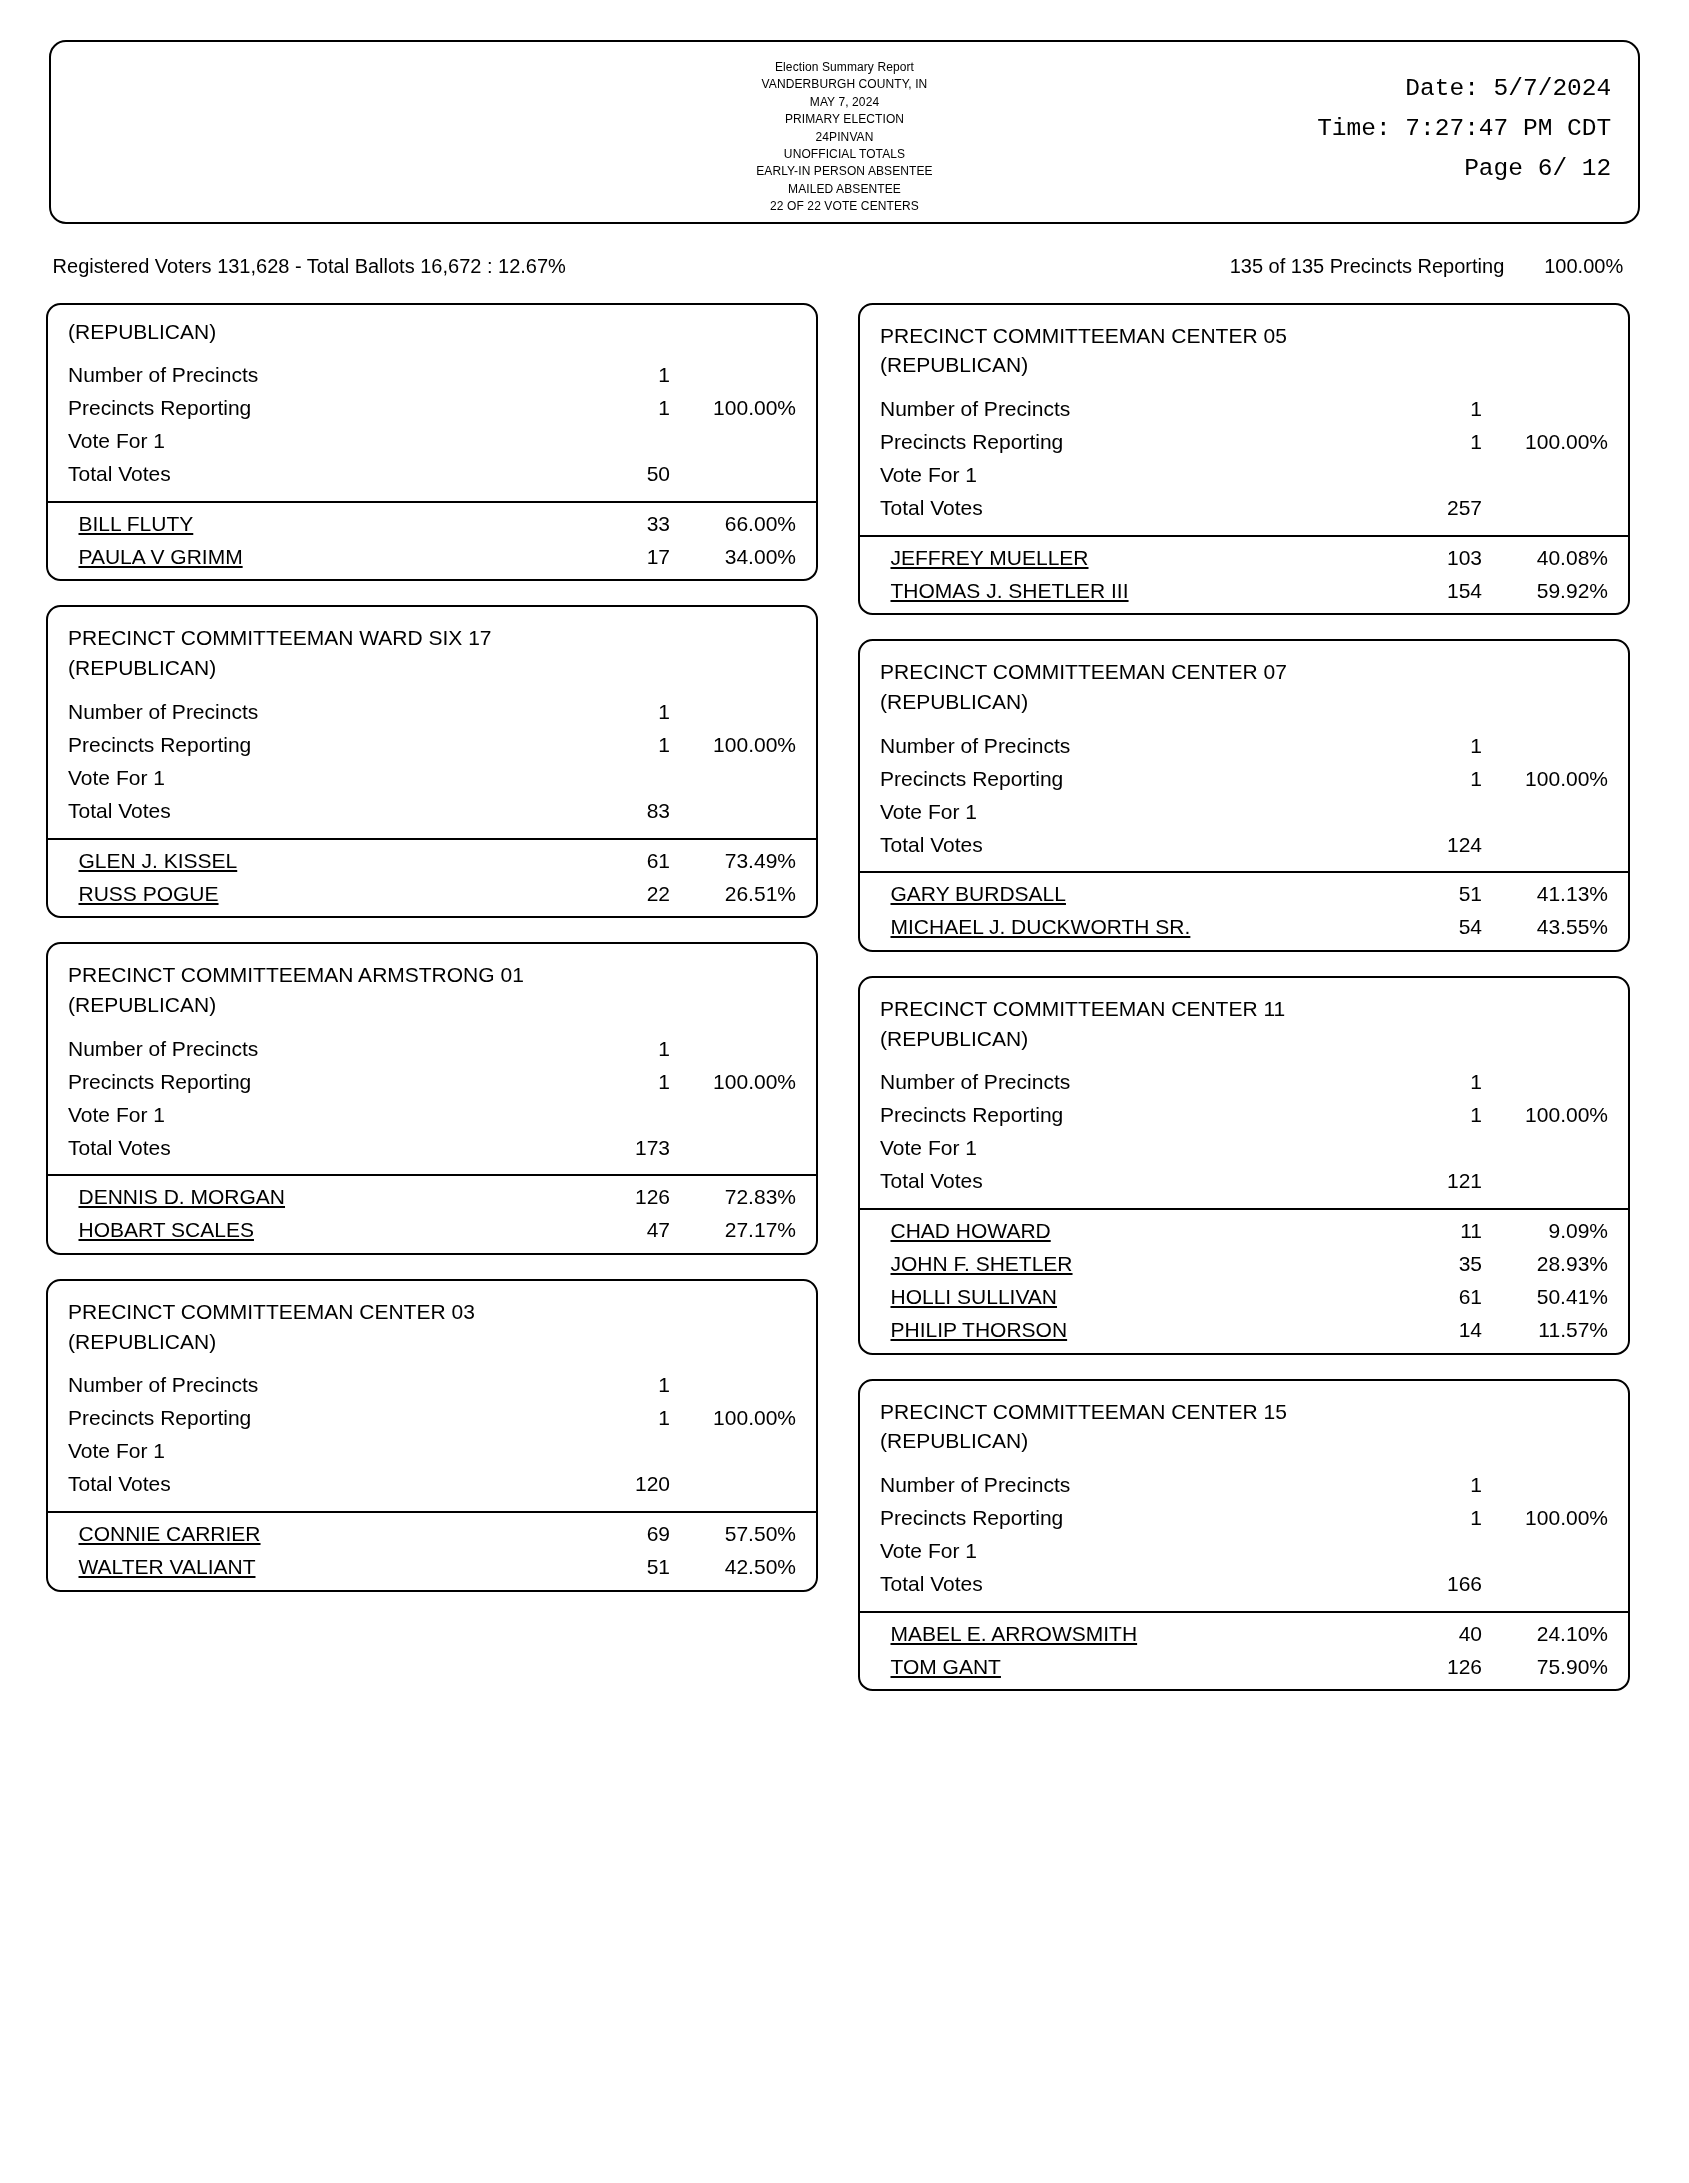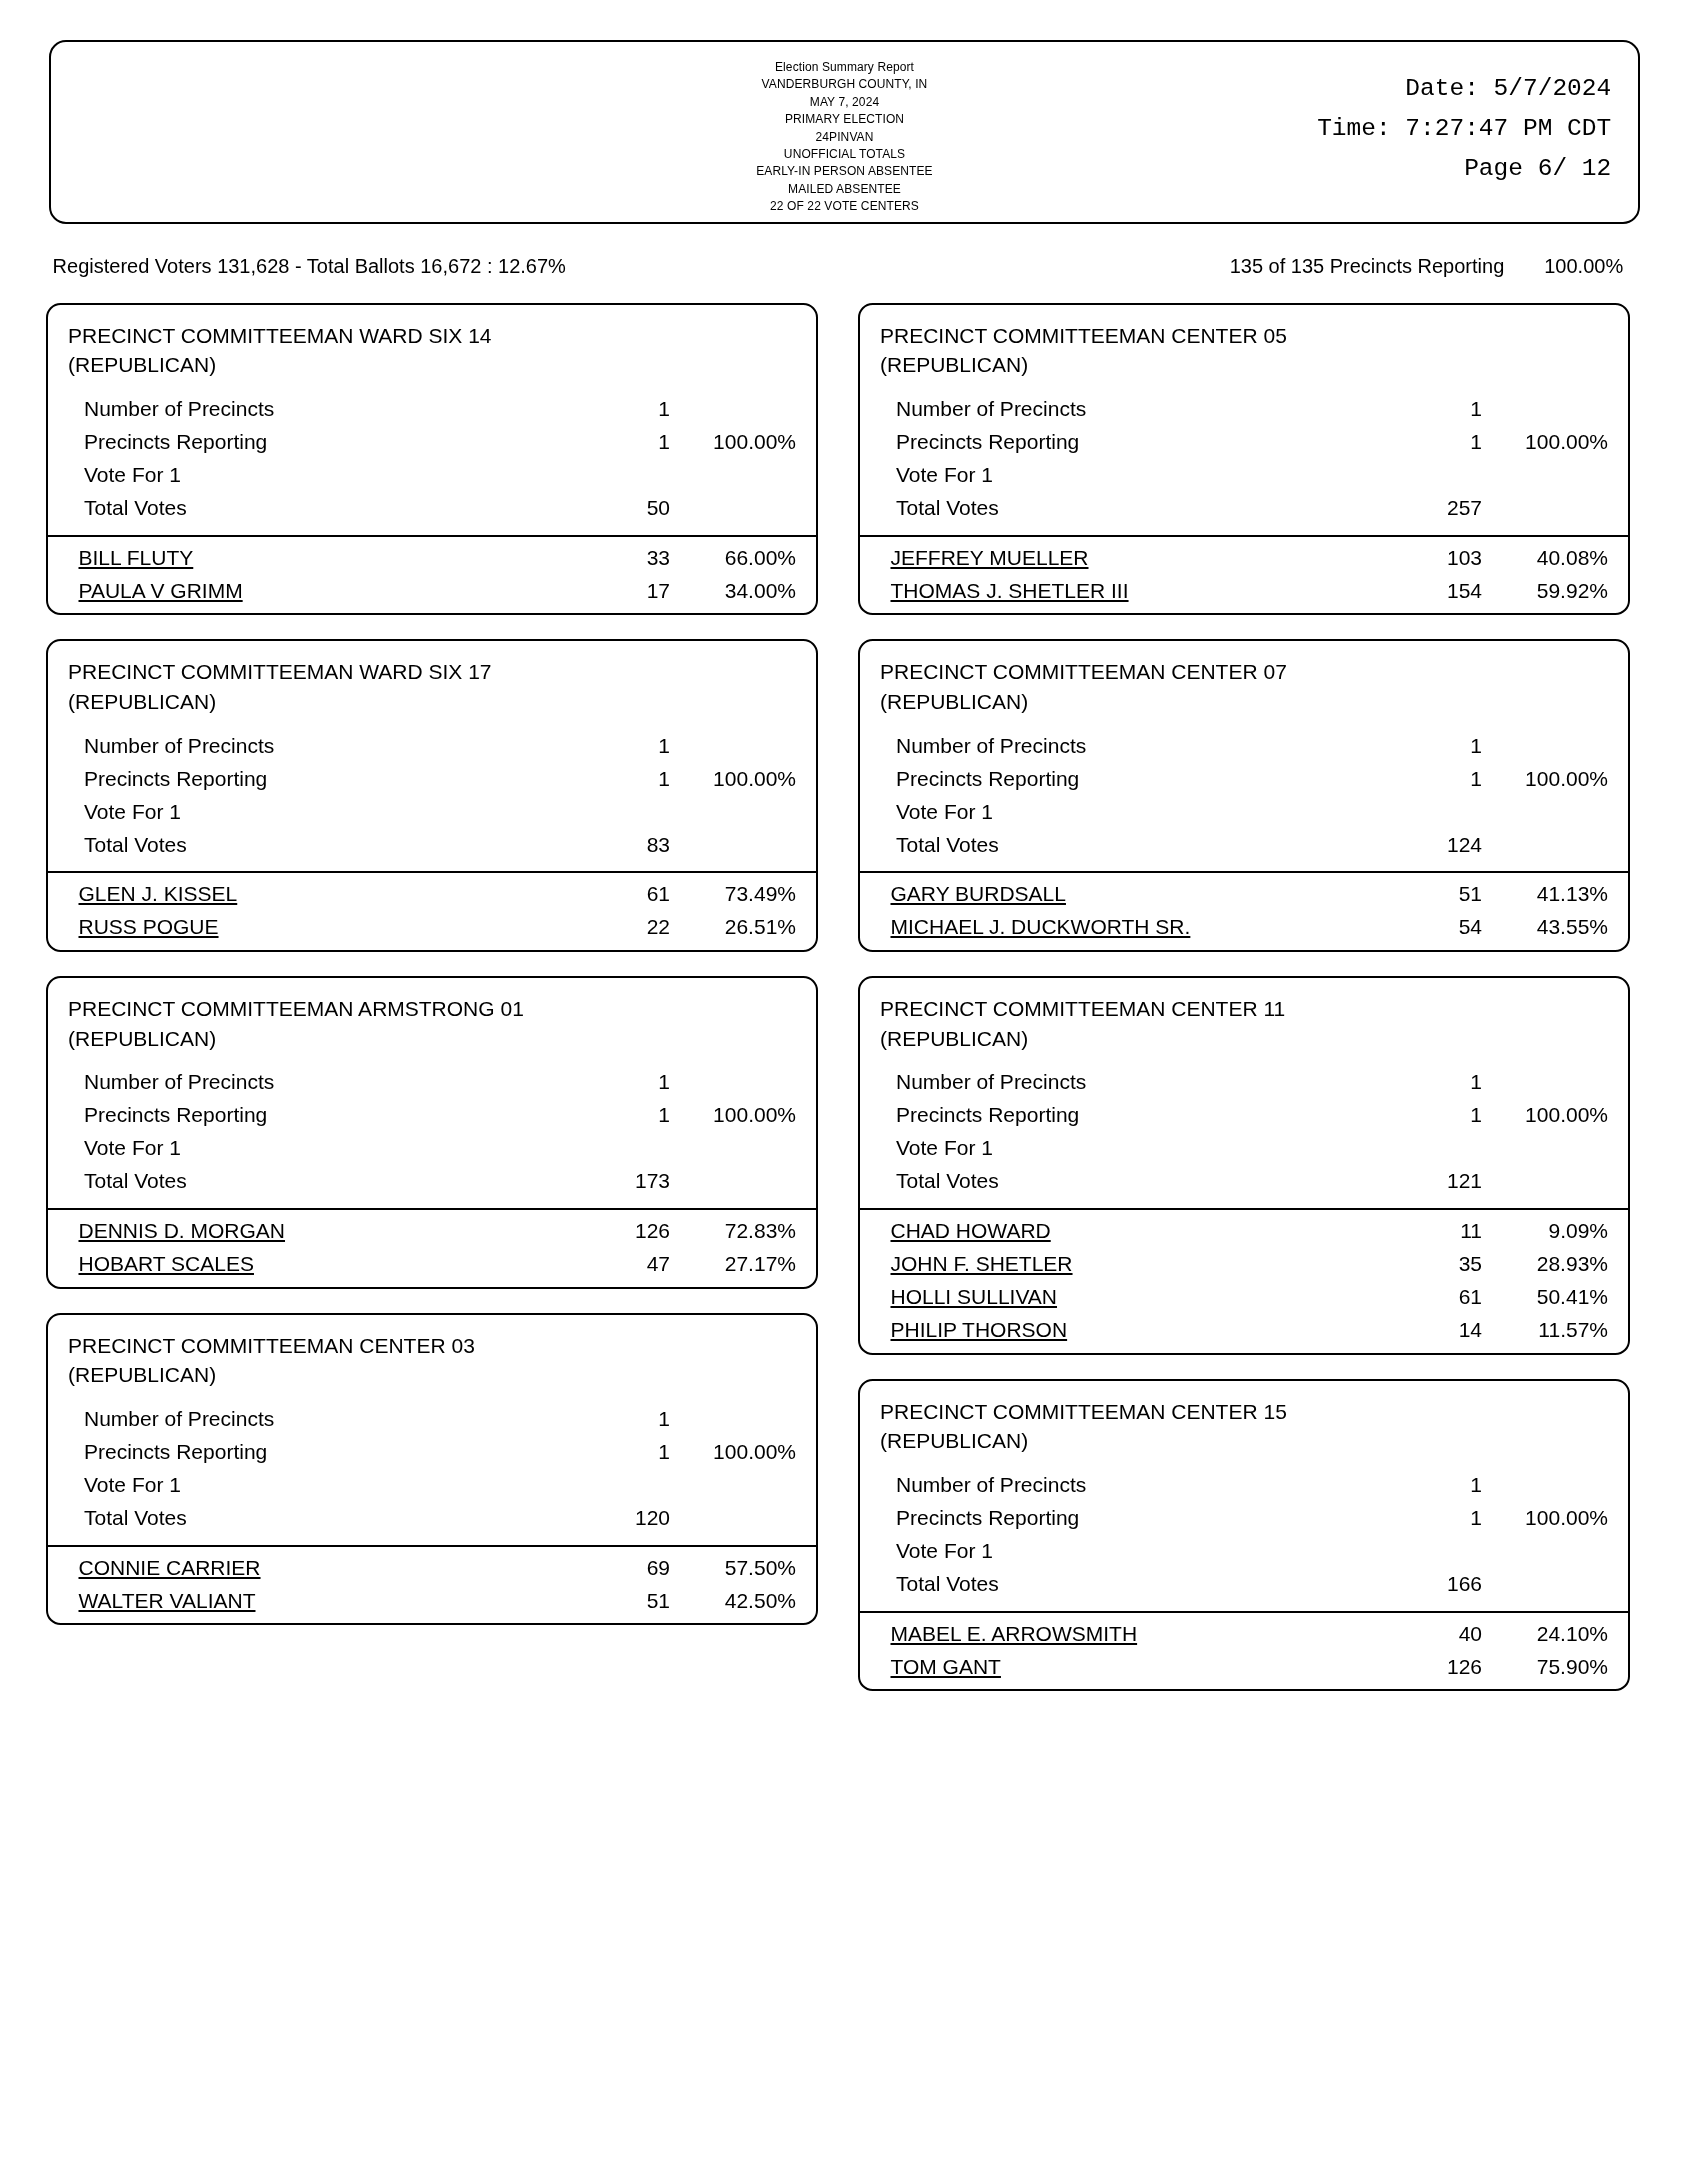--- a/index.html
+++ b/index.html
@@ -103,21 +103,21 @@
   .meta-row, .cand-row {
     display: flex;
     align-items: baseline;
     font-size: 21px;
     line-height: 1.0;
     padding: 6px 0;
   }
   .meta-label {
     flex: 0 0 auto;
     width: 523px;
-    padding-left: 36px;
+    padding-left: 20px;
     box-sizing: border-box;
   }
   .meta-num {
     width: 99px;
     text-align: right;
   }
   .meta-pct {
     width: 126px;
     text-align: right;
     padding-right: 14.6px;
@@ -157,21 +157,20 @@
     <div class="summary-left">Registered Voters 131,628 - Total Ballots 16,672 : 12.67%</div>
     <div class="summary-right">
       <div>135 of 135 Precincts Reporting</div>
       <div>100.00%</div>
     </div>
   </div>
 
   <div class="columns">
     <div class="col" id="col-0">
         <div class="contest">
-          <div class="contest-title">PRECINCT COMMITTEEMAN WARD SIX 14</div>
           <div class="contest-party">(REPUBLICAN)</div>
           <div class="meta">
             <div class="meta-row">
               <div class="meta-label">Number of Precincts</div>
               <div class="meta-num">1</div>
               <div class="meta-pct"></div>
             </div>
             <div class="meta-row">
               <div class="meta-label">Precincts Reporting</div>
               <div class="meta-num">1</div>

